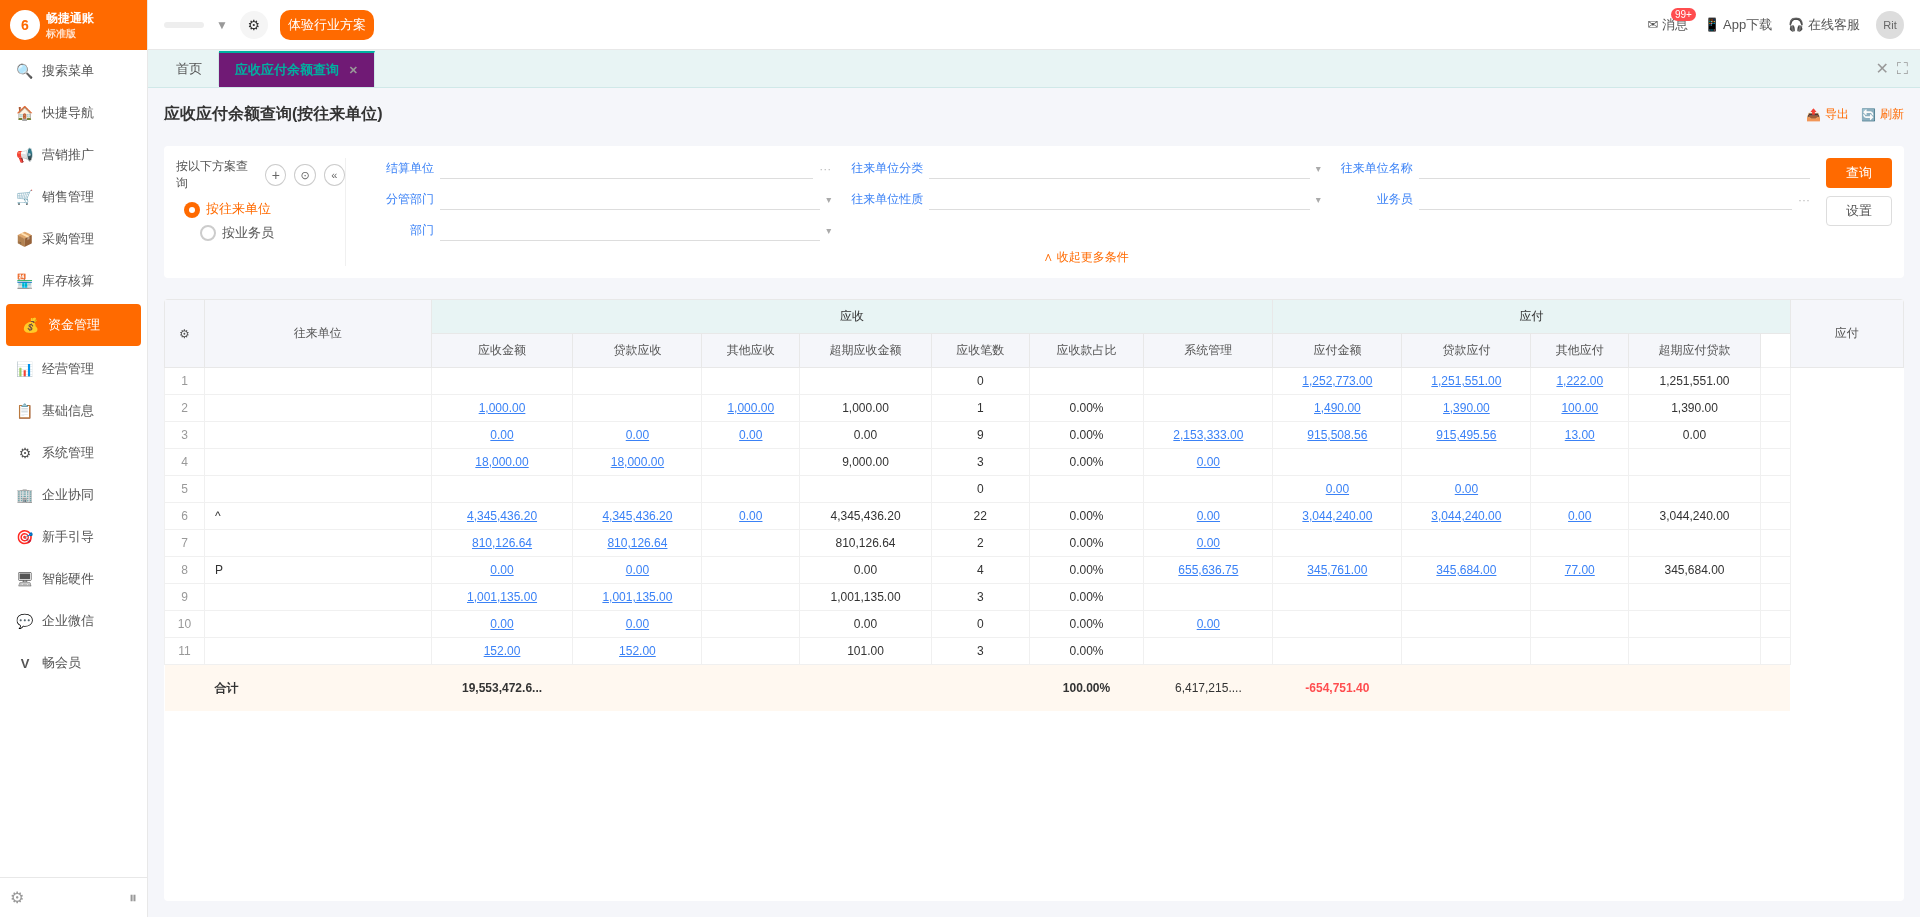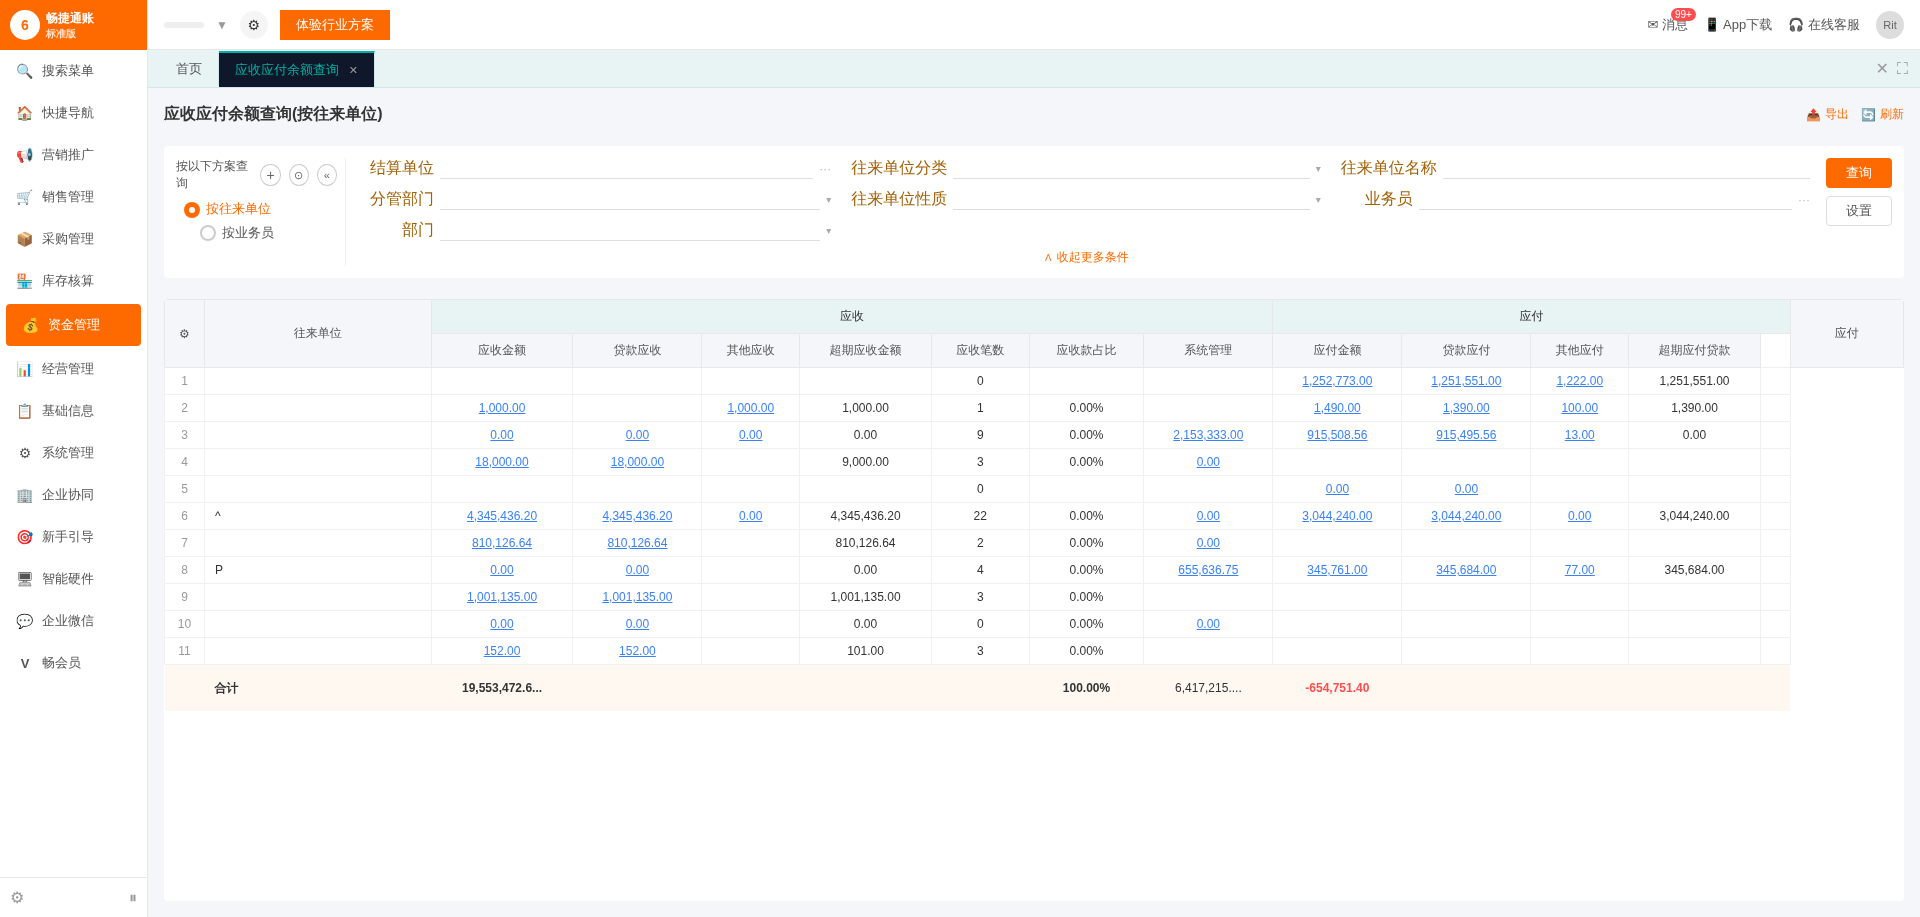--- a/index.html
+++ b/index.html
@@ -22,30 +22,30 @@
     .sidebar-footer .arrow-btn { font-size: 16px; cursor: pointer; color: #999; }
 
     
     .main-content { flex: 1; display: flex; flex-direction: column; overflow: hidden; }
 
     
     .top-bar { height: 50px; background: #fff; border-bottom: 1px solid #e8e8e8; display: flex; align-items: center; padding: 0 16px; justify-content: space-between; }
     .top-bar-left { display: flex; align-items: center; gap: 12px; }
     .top-bar-breadcrumb { font-size: 12px; color: #999; }
     .top-bar-settings { width: 28px; height: 28px; border-radius: 50%; background: #f5f5f5; display: flex; align-items: center; justify-content: center; cursor: pointer; font-size: 14px; }
-    .top-bar-btn { background: #ff6a00; color: white; border: none; border-radius: 0; padding: 6px 16px; font-size: 13px; cursor: pointer; }
+    .top-bar-btn { background: #ff6a00; color: white; border: none; border-radius: 10px; padding: 6px 8px; font-size: 13px; cursor: pointer; }
     .top-bar-right { display: flex; align-items: center; gap: 16px; font-size: 13px; color: #555; }
     .top-bar-right .notif { position: relative; cursor: pointer; }
     .notif-badge { position: absolute; top: -8px; right: -8px; background: #ff4d4f; color: white; font-size: 10px; border-radius: 8px; padding: 1px 4px; }
     .top-bar-right .user-avatar { width: 28px; height: 28px; border-radius: 50%; background: #ddd; display: flex; align-items: center; justify-content: center; font-size: 11px; color: #666; }
 
     
     .tab-bar { background: #e8f4f4; border-bottom: 1px solid #d0e8e8; display: flex; align-items: center; padding: 0 12px; height: 38px; }
     .tab-item { padding: 8px 16px; cursor: pointer; font-size: 13px; color: #555; border-right: 1px solid #d0e8e8; }
-    .tab-item.active { background: #0f172a; color: #00b0a0; font-weight: 400; border-top: 2px solid #00b0a0; }
+    .tab-item.active { background: #701a75; color: #00b0a0; font-weight: 700; border-top: 2px solid #00b0a0; }
     .tab-item .tab-close { margin-left: 6px; color: #999; font-size: 11px; }
     .tab-bar-close { margin-left: auto; font-size: 16px; color: #999; cursor: pointer; }
     .tab-bar-expand { margin-left: 8px; font-size: 16px; color: #999; cursor: pointer; }
 
     
     .page-content { flex: 1; overflow: hidden; background: #f5f6fa; padding: 16px; display: flex; flex-direction: column; gap: 21px; }
 
     
     .page-header { display: flex; align-items: center; justify-content: space-between; }
     .page-title { font-size: 16px; font-weight: bold; color: #333; }
@@ -67,25 +67,25 @@
     tbody td.left { text-align: left; }
     .row-num { color: #999; }
     
     
     ::-webkit-scrollbar { width: 6px; height: 6px; }
     ::-webkit-scrollbar-track { background: #f1f1f1; }
     ::-webkit-scrollbar-thumb { background: #ccc; border-radius: 3px; }
 
     .filter-full-area { background: #fff; border-radius: 4px; padding: 12px; }
     .filter-section { display: flex; gap: 0; }
-    .filter-left { width: 170px; border-right: 1px solid #f0f0f0; padding-right: 8px; }
+    .filter-left { width: 170px; border-right: 1px solid #f0f0f0; padding-right: 0; }
     .filter-right { flex: 1; padding-left: 16px; }
     .filter-grid { display: grid; grid-template-columns: 1fr 1fr 1fr; gap: 10px 20px; }
     .filter-grid-row { display: flex; align-items: center; gap: 6px; }
-    .field-label { min-width: 72px; text-align: right; color: #a16207; font-size: 16px; }
+    .field-label { min-width: 72px; text-align: right; color: #3b82f6; font-size: 12px; }
     .field-input { flex: 1; border: none; border-bottom: 1px solid #ddd; padding: 3px 6px; font-size: 12px; outline: none; }
     .field-dots { color: #bbb; cursor: pointer; }
     .chevron-down { color: #aaa; cursor: pointer; font-size: 10px; }
     .filter-bottom { display: flex; justify-content: center; margin-top: 8px; }
     .collapse-btn { color: #ff6a00; font-size: 12px; cursor: pointer; background: none; border: none; }
   </style>
 </head>
 <body>
 
 <div class="app-container">

